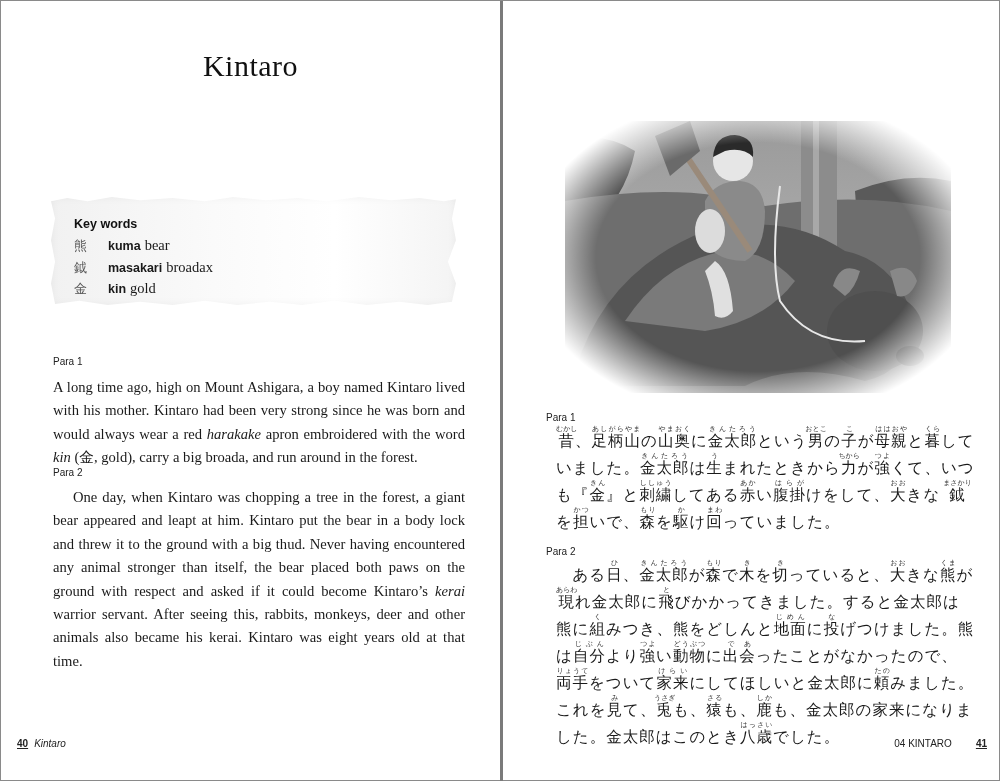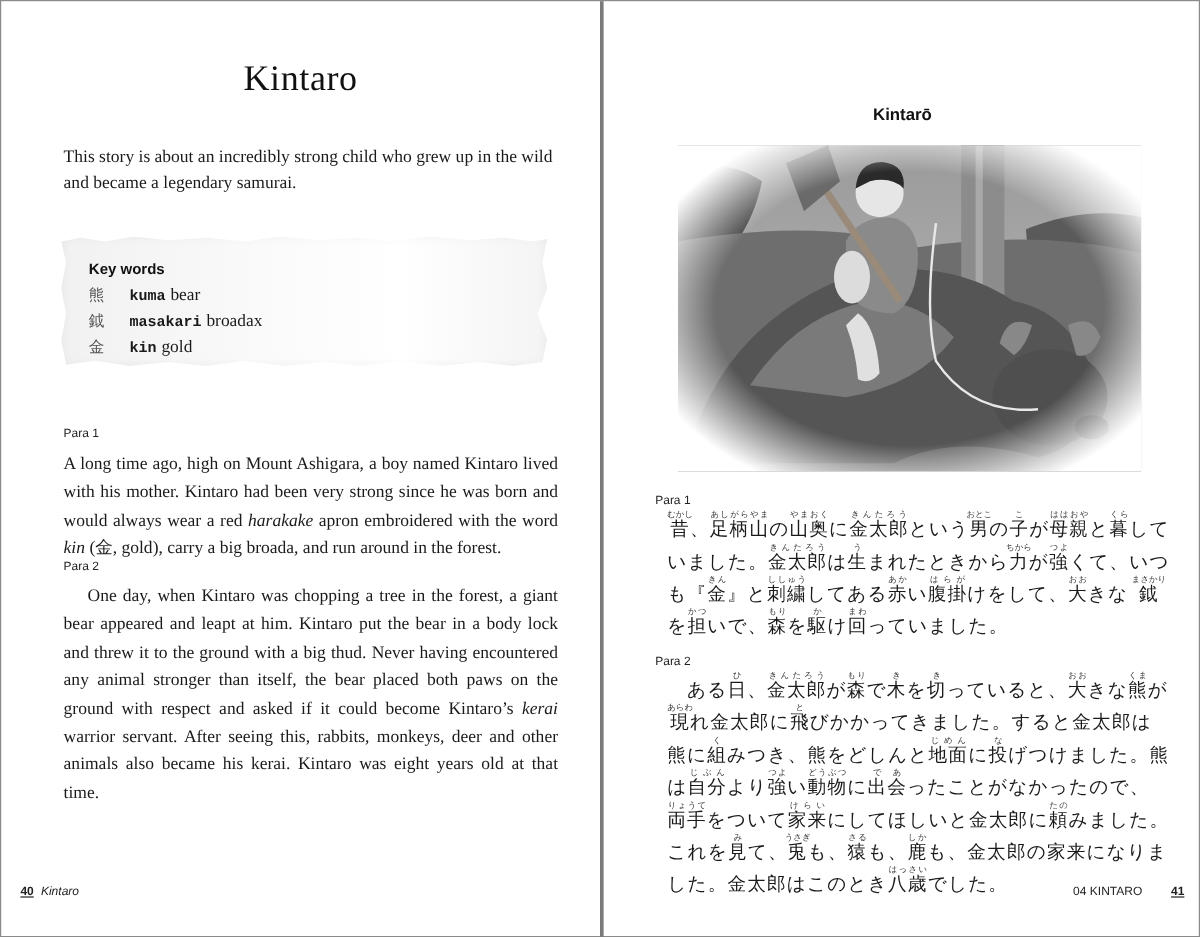--- a/index.html
+++ b/index.html
@@ -14,21 +14,21 @@
     
     .title-en { position: absolute; left: 0; width: 499px; top: 48px; text-align: center; font-size: 30px; font-family: "Liberation Serif", serif; letter-spacing: 0.5px; color: #111; }
     .intro { position: absolute; left: 52px; top: 119px; width: 410px; font-size: 14.6px; line-height: 22px; color: #1a1a1a; }
     .keywords-box { position: absolute; left: 50px; top: 196px; width: 405px; height: 108px;
       background: linear-gradient(90deg, #f1f1f1 0%, #fafafa 40%, #ffffff 70%, #f4f4f4 100%);
       box-shadow: 0 0 6px rgba(0,0,0,0.25), inset 0 0 10px rgba(0,0,0,0.06);
       clip-path: polygon(0% 4%, 4% 1%, 9% 4%, 15% 0%, 22% 3%, 30% 1%, 38% 4%, 45% 0%, 53% 3%, 61% 1%, 68% 4%, 76% 0%, 84% 3%, 91% 1%, 97% 4%, 100% 2%, 99% 20%, 100% 40%, 98% 60%, 100% 80%, 99% 97%, 93% 100%, 86% 97%, 78% 100%, 70% 96%, 62% 100%, 54% 97%, 46% 100%, 38% 96%, 30% 100%, 22% 97%, 14% 100%, 7% 96%, 1% 99%, 0% 80%, 1% 60%, 0% 40%, 1% 20%); }
     .kw-heading { position: absolute; left: 23px; top: 20px; font-family: "Liberation Sans", sans-serif; font-weight: bold; font-size: 12.5px; color: #111; }
     .kw-row { position: absolute; left: 23px; font-size: 14.5px; color: #1a1a1a; white-space: nowrap; }
     .kw-row .kanji { font-family: "DejaVu Sans", sans-serif; font-size: 13px; color: #555; margin-right: 5px; }
-    .kw-row .romaji { font-family: Liberation Mono, monospace; font-weight: bold; font-size: 12.5px; margin-right: 4px; padding-left: 16px; }
+    .kw-row .romaji { font-family: Liberation Sans, sans-serif; font-weight: bold; font-size: 12.5px; margin-right: 4px; padding-left: 16px; }
     .para-label { position: absolute; font-family: "Liberation Sans", sans-serif; font-size: 10px; color: #222; }
     .en-para { position: absolute; left: 52px; width: 412px; font-size: 14.6px; line-height: 23.4px; text-align: justify; color: #1a1a1a; }
     .en-para .indent { display: inline-block; width: 20px; }
     .footer-left { position: absolute; left: 16px; top: 737px; font-size: 10px; font-family: "Liberation Sans", sans-serif; color: #222; }
     .footer-left .num { font-weight: bold; margin-right: 6px; text-decoration: underline; }
     .footer-left .name { font-style: italic; }
 
     
     .title-jp-wrap { position: absolute; left: 0; width: 498px; top: 34px; text-align: center; }
     .title-jp { display: inline-block; font-family: "DejaVu Sans", sans-serif; font-size: 28px; letter-spacing: 8px; color: #111; }
@@ -42,21 +42,20 @@
     .footer-right { position: absolute; right: 14px; top: 737px; font-size: 10px; font-family: "Liberation Sans", sans-serif; color: #222; }
     .footer-right .num { font-weight: bold; margin-left: 24px; text-decoration: underline; }
   </style>
 </head>
 <body>
 
 <div class="spread">
 
   <div class="page page-left">
     <div class="title-en">Kintaro</div>
-    <p class="intro">This story is about an incredibly strong child who grew up in the wild and became a legendary samurai.</p>
 
     <div class="keywords-box">
       <div class="kw-heading">Key words</div>
       <div class="kw-row" style="top:40px">
         <span class="kanji">熊</span><span class="romaji">kuma</span><span>bear</span>
       </div>
       <div class="kw-row" style="top:62px">
         <span class="kanji">鉞</span><span class="romaji">masakari</span><span>broadax</span>
       </div>
       <div class="kw-row" style="top:83px">
@@ -71,21 +70,20 @@
     <p class="en-para" style="top:485px"><span class="indent"></span><span>One day, when Kintaro was chopping a tree in the forest, a giant bear appeared and leapt at him. Kintaro put the bear in a body lock and threw it to the ground with a big thud. Never having encountered any animal stronger than itself, the bear placed both paws on the ground with respect and asked if it could become Kintaro’s </span><em>kerai</em><span> warrior servant. After seeing this, rabbits, monkeys, deer and other animals also became his kerai. Kintaro was eight years old at that time.</span></p>
 
     <div class="footer-left">
       <span class="num">40</span><span class="name">Kintaro</span>
     </div>
   </div>
 
   <div class="gutter"></div>
 
   <div class="page page-right">
-    <div class="title-romaji">Kintarō</div>
 
     <div class="illustration">
       <svg viewBox="0 0 386 272" xmlns="http://www.w3.org/2000/svg">
         <defs>
           <radialGradient id="vig" cx="50%" cy="50%" r="60%">
             <stop offset="70%" stop-color="#fff" stop-opacity="0"></stop>
             <stop offset="100%" stop-color="#fff" stop-opacity="1"></stop>
           </radialGradient>
           <linearGradient id="sky" x1="0" y1="0" x2="0" y2="1">
             <stop offset="0" stop-color="#9a9a9a"></stop>

